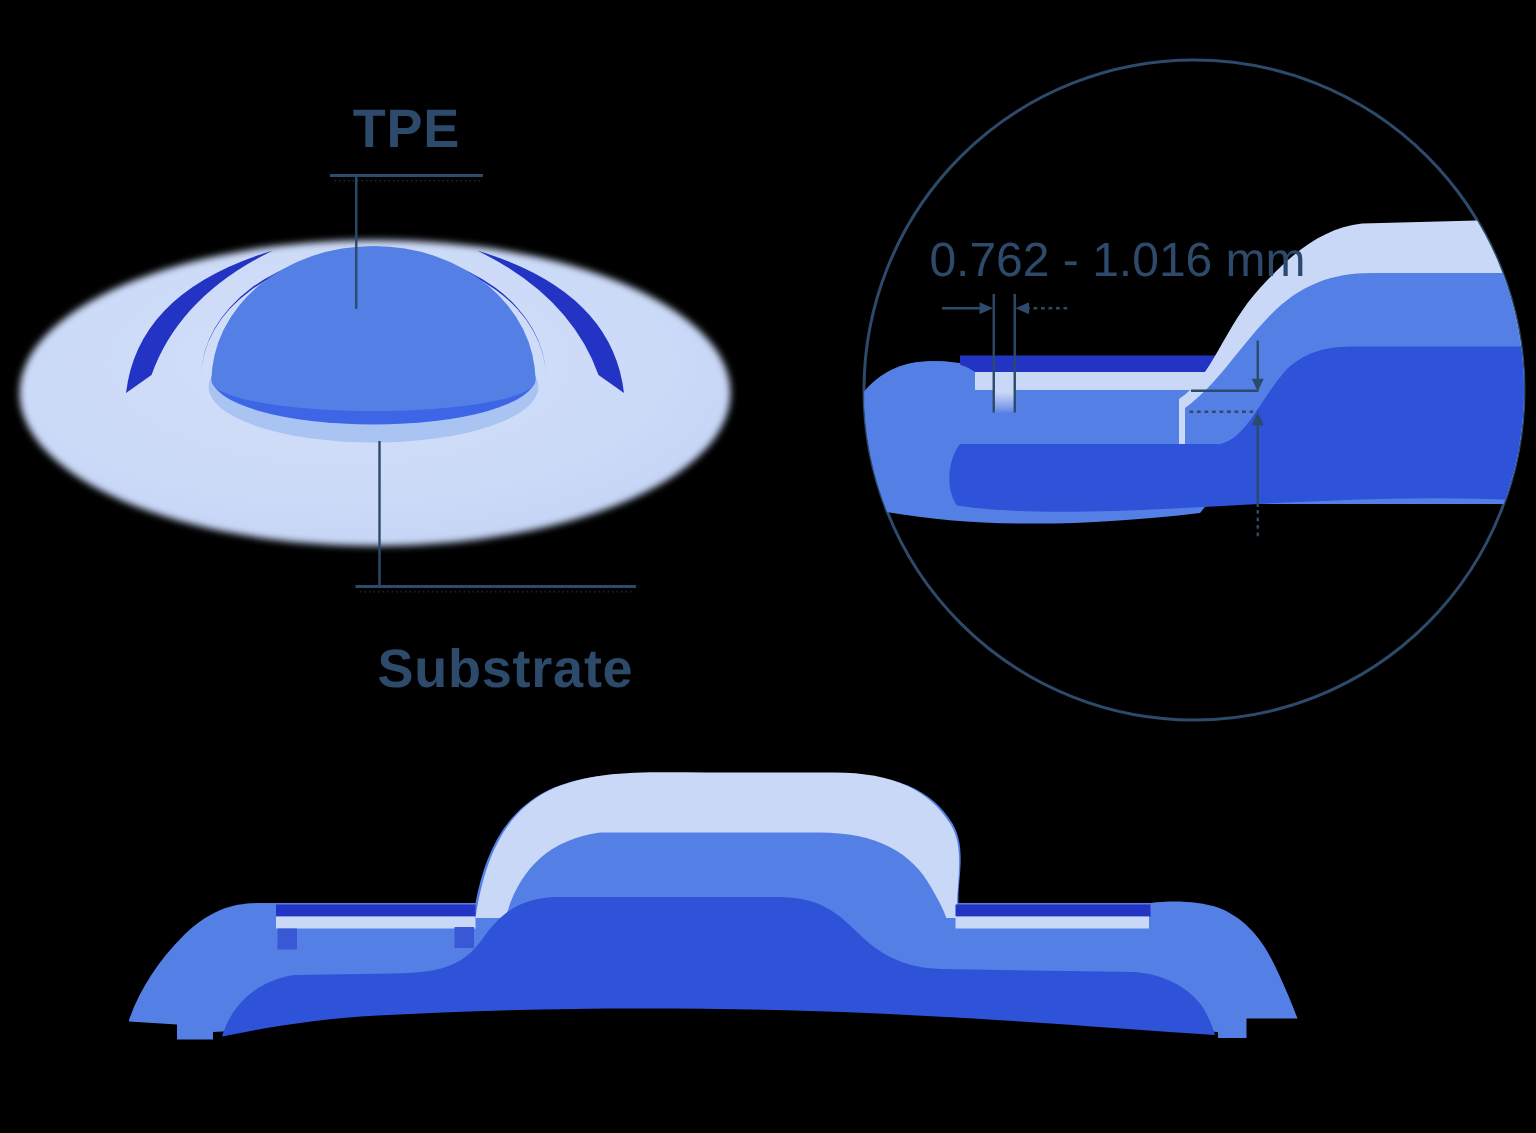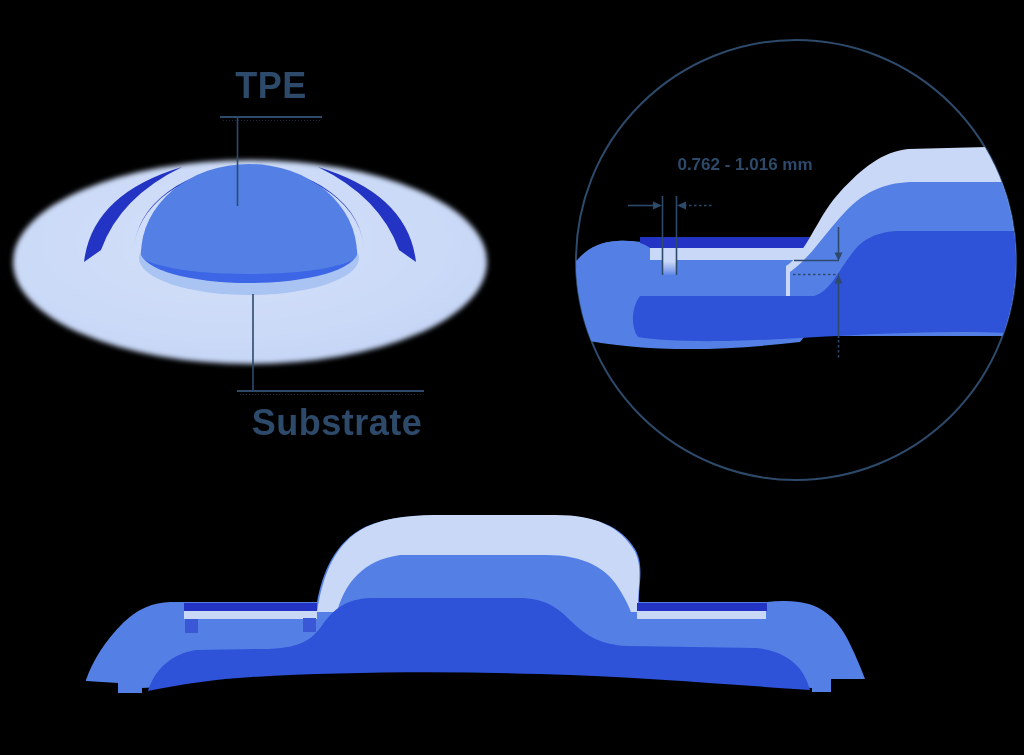--- a/index.html
+++ b/index.html
@@ -16,23 +16,23 @@
   .f-groove{fill:var(--c-groove-blue);}
   .ln{stroke:var(--c-slate);fill:none;}
   .w2{stroke-width:2px;}
   .w15{stroke-width:1.6px;}
   .dotted{stroke-dasharray:1 2;opacity:.55;stroke-width:1px;}
   .dash{stroke-dasharray:2.5 2.5;}
   .head{fill:var(--c-slate);stroke:none;}
   .lbl{position:absolute;color:var(--c-slate);text-align:center;line-height:1.1;
        -webkit-user-select:none;user-select:none;}
   .lbl.big{font-size:36px;font-weight:700;letter-spacing:.5px;}
-  .lbl.dim{font-size:17px;font-weight:700;}
+  .lbl.dim{font-size:32px;font-weight:400;}
   #tpe-label{left:201px;top:66px;width:140px;}
-  #substrate-label{left:222px;top:403px;width:230px;}
+  #substrate-label{left:222px;top:426px;width:230px;}
   #top-dim-label{left:610px;top:156px;width:270px;}
   #bottom-dim-label{left:712px;top:363px;width:264px;}
 </style>
 </head>
 <body>
 
 <div class="stage">
 
   <figure class="layer" style="margin:0">
     <svg width="1024" height="755" viewBox="0 0 1024 755">

